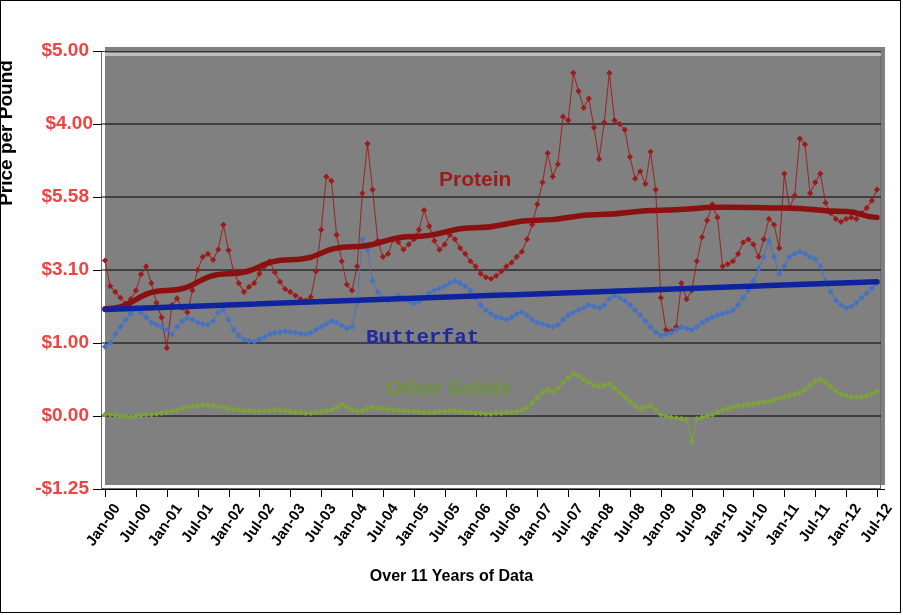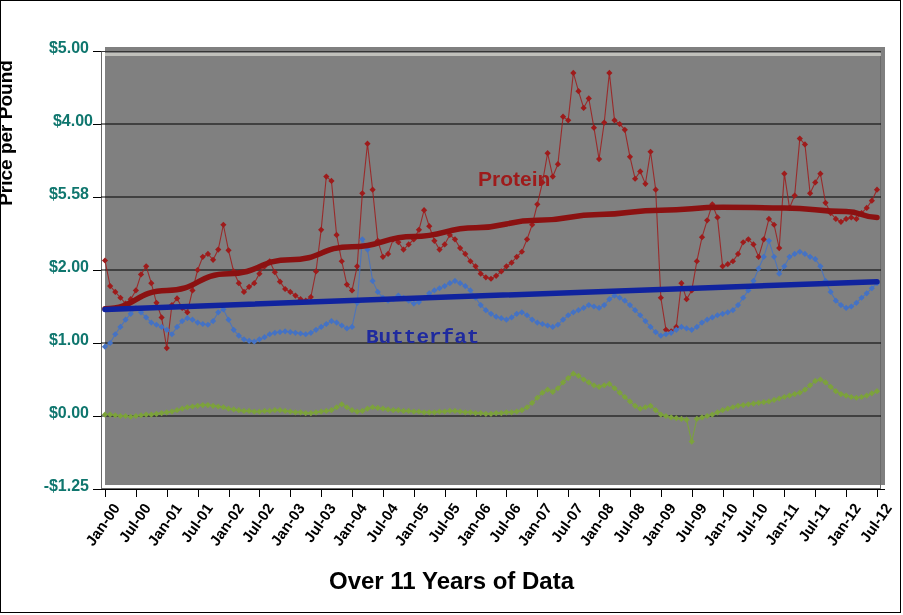--- a/index.html
+++ b/index.html
@@ -6,47 +6,47 @@
   body{width:903px;height:615px;font-family:"Liberation Sans",sans-serif;overflow:hidden;}
   #chart-frame{position:relative;width:901px;height:613px;border:1px solid #000;background:#fff;box-sizing:border-box;}
   #chart-title{position:absolute;left:0;top:4px;width:901px;text-align:center;font-size:25px;font-weight:bold;color:#000;letter-spacing:-0.3px;}
   #plot-wrap{position:absolute;left:100px;top:50px;width:780px;height:438px;}
   #plot-shadow{position:absolute;left:4px;top:-4px;width:780px;height:438px;background:#808080;}
   #plot-area{position:absolute;left:0;top:0;width:780px;height:438px;
     background:linear-gradient(to right,#b8a87c 0%,#c3b489 22%,#d6cba8 48%,#ecе6d4 74%,#fbfaf6 100%);
     border:1px solid #6b6b6b;box-sizing:border-box;}
   #plot-inner-hi{position:absolute;left:1px;top:1px;width:778px;height:3px;background:rgba(255,255,245,.5);}
   #plot-svg{position:absolute;left:0;top:0;}
-  .ylabel-txt{position:absolute;right:0;text-align:right;font-size:16px;font-weight:bold;color:#0f766e;width:86px;}
+  .ylabel-txt{position:absolute;right:0;text-align:right;font-size:19px;font-weight:bold;color:#ef4444;width:86px;}
   #yaxis-title{position:absolute;left:-6px;top:232px;width:200px;transform:rotate(-90deg);transform-origin:left top;
     font-size:19px;font-weight:bold;color:#000;text-align:center;}
   .xtick-label{position:absolute;font-size:15px;font-weight:bold;color:#000;white-space:nowrap;
     transform:rotate(-55deg);transform-origin:right top;text-align:right;}
-  #xaxis-title{position:absolute;left:0;top:566px;width:901px;text-align:center;font-size:24px;font-weight:bold;color:#000;}
+  #xaxis-title{position:absolute;left:0;top:566px;width:901px;text-align:center;font-size:16px;font-weight:bold;color:#000;}
   .series-label{position:absolute;font-size:21px;font-weight:bold;white-space:nowrap;}
   #label-protein{color:#9e1b1b;}
   #label-butterfat{color:#1f2a9e;font-family:Liberation Mono, monospace;}
   #label-othersolids{color:#6f9440;}
 </style>
 </head>
 <body>
 
 <div id="chart-frame">
 
 
   <div id="yaxis-title">Price per Pound</div>
 
   <div id="ytick-labels">
       <div class="ylabel-txt" style="top: 38px; left: 0px; width: 88px;">$5.00</div>
       <div style="position: absolute; background: rgb(0, 0, 0); width: 8px; height: 1px; left: 92px; top: 50px;"></div>
       <div class="ylabel-txt" style="top: 111px; left: 4px; width: 88px;">$4.00</div>
       <div style="position: absolute; background: rgb(0, 0, 0); width: 8px; height: 1px; left: 92px; top: 123px;"></div>
       <div class="ylabel-txt" style="top: 184px; left: 0px; width: 88px;">$5.58</div>
       <div style="position: absolute; background: rgb(0, 0, 0); width: 8px; height: 1px; left: 92px; top: 196px;"></div>
-      <div class="ylabel-txt" style="top: 257px; left: 0px; width: 88px;">$2.00</div>
+      <div class="ylabel-txt" style="top: 257px; left: 0px; width: 88px;">$3.10</div>
       <div style="position: absolute; background: rgb(0, 0, 0); width: 8px; height: 1px; left: 92px; top: 269px;"></div>
       <div class="ylabel-txt" style="top: 330px; left: 0px; width: 88px;">$1.00</div>
       <div style="position: absolute; background: rgb(0, 0, 0); width: 8px; height: 1px; left: 92px; top: 342px;"></div>
       <div class="ylabel-txt" style="top: 403px; left: 0px; width: 88px;">$0.00</div>
       <div style="position: absolute; background: rgb(0, 0, 0); width: 8px; height: 1px; left: 92px; top: 415px;"></div>
       <div class="ylabel-txt" style="top: 476px; left: 0px; width: 88px;">-$1.25</div>
       <div style="position: absolute; background: rgb(0, 0, 0); width: 8px; height: 1px; left: 92px; top: 488px;"></div>
     </div>
   <div id="xtick-labels">
       <div style="position: absolute; background: rgb(0, 0, 0); width: 1px; height: 8px; left: 104px; top: 488px;"></div>
@@ -575,18 +575,19 @@
           <path d="M755.4133333333334 343.65L758.5133333333334 346.75L755.4133333333334 349.85L752.3133333333334 346.75Z"></path>
           <path d="M760.56 342.91999999999996L763.66 346.02L760.56 349.12L757.4599999999999 346.02Z"></path>
           <path d="M765.7066666666667 341.46L768.8066666666667 344.56L765.7066666666667 347.66L762.6066666666667 344.56Z"></path>
           <path d="M770.8533333333334 339.27L773.9533333333334 342.37L770.8533333333334 345.47L767.7533333333333 342.37Z"></path>
           <path d="M776 337.08L779.1 340.18L776 343.28000000000003L772.9 340.18Z"></path>
         </g>
         <path d="M4.00 257.69C34.88 257.69 34.88 239.44 65.76 239.44C96.64 239.44 96.64 222.65 127.52 222.65C158.40 222.65 158.40 208.78 189.28 208.78C220.16 208.78 220.16 195.64 251.04 195.64C281.92 195.64 281.92 185.42 312.80 185.42C343.68 185.42 343.68 176.66 374.56 176.66C405.44 176.66 405.44 169.36 436.32 169.36C467.20 169.36 467.20 163.52 498.08 163.52C528.96 163.52 528.96 159.14 559.84 159.14C590.72 159.14 590.72 156.22 621.60 156.22C652.48 156.22 652.48 156.95 683.36 156.95C714.24 156.95 714.24 160.60 745.12 160.60C760.56 160.60 760.56 166.44 776.00 166.44" fill="none" stroke="#8b1111" stroke-width="5.5" stroke-linecap="round"></path>
         <path d="M4.00 258.42L776.00 230.68" fill="none" stroke="#10239e" stroke-width="5.5" stroke-linecap="round"></path>
       </svg>
 
-    <div class="series-label" id="label-protein" style="left:338px;top:116px;margin-left:39px;">Protein</div>
+    <div class="series-label" id="label-protein" style="left:338px;top:116px;">Protein</div>
     <div class="series-label" id="label-butterfat" style="left:265px;top:275px;">Butterfat</div>
+    <div class="series-label" id="label-othersolids" style="left:285px;top:325px;">Other Solids</div>
   </div>
 
   <div id="xaxis-title">Over 11 Years of Data</div>
 </div>
 
 </body></html>

